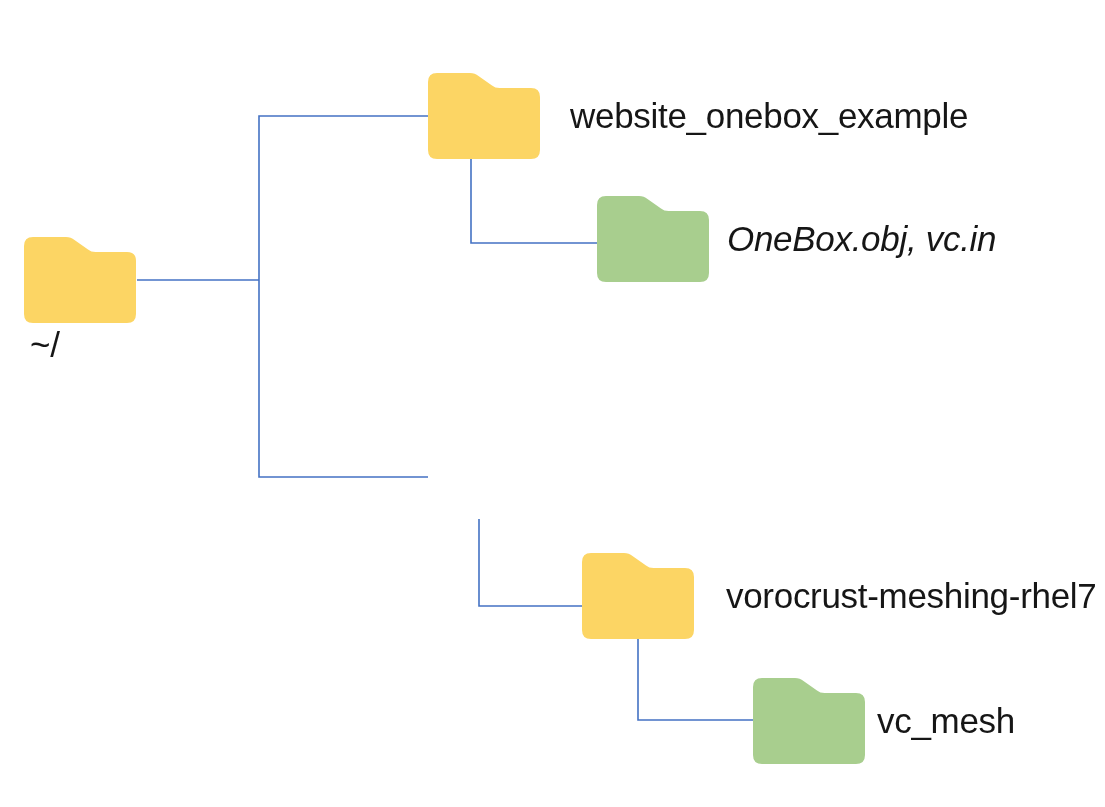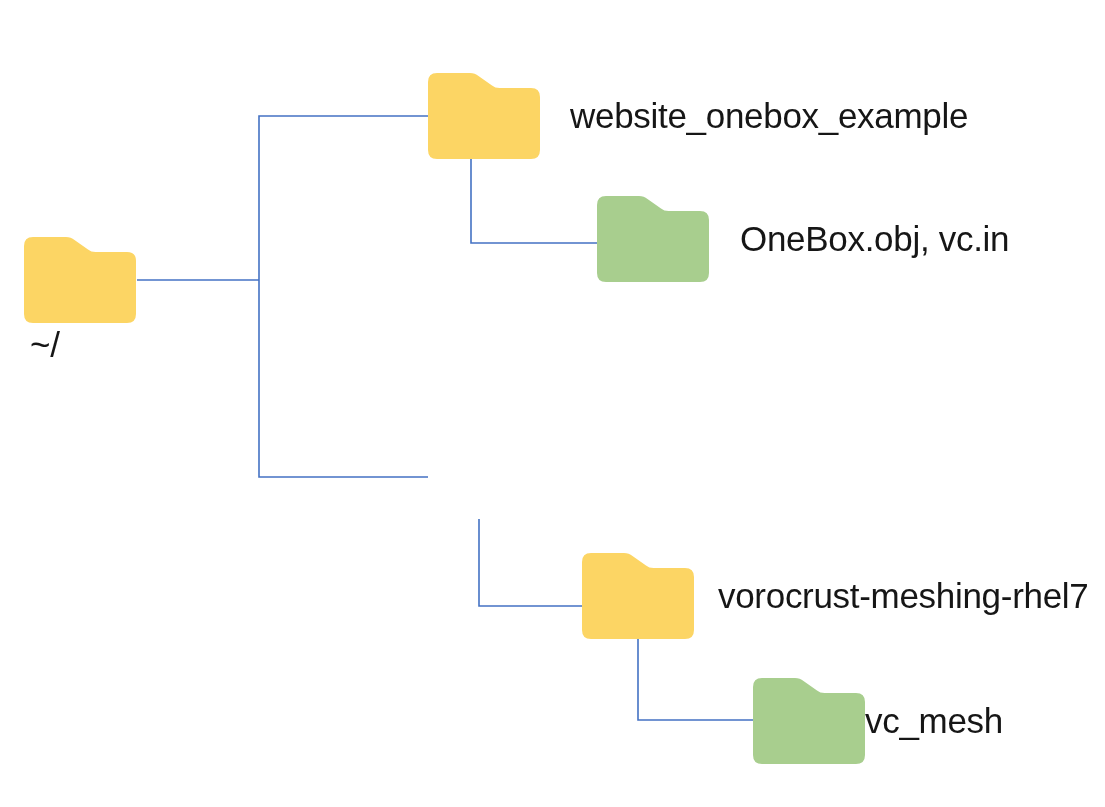--- a/index.html
+++ b/index.html
@@ -78,31 +78,31 @@
     <svg class="folder-svg" width="112" height="86" viewBox="0 0 112 86">
       <path d="M9 0 H42 Q47 0 50.5 3 L64 12.5 Q67 15 71.5 15 H103 Q112 15 112 24 V77 Q112 86 103 86 H9 Q0 86 0 77 V9 Q0 0 9 0 Z" fill="#FCD564"></path>
     </svg>
     <div class="label right" style="left:142px;">website_onebox_example</div>
   </div>
 
   <div class="node" style="left:597px; top:196px;">
     <svg class="folder-svg" width="112" height="86" viewBox="0 0 112 86">
       <path d="M9 0 H42 Q47 0 50.5 3 L64 12.5 Q67 15 71.5 15 H103 Q112 15 112 24 V77 Q112 86 103 86 H9 Q0 86 0 77 V9 Q0 0 9 0 Z" fill="#A8CE8E"></path>
     </svg>
-    <div class="label right" style="left:143px;">OneBox.obj, vc.in</div>
+    <div class="label right" style="left:130px;font-style:italic;">OneBox.obj, vc.in</div>
   </div>
 
 
   <div class="node" style="left:582px; top:553px;">
     <svg class="folder-svg" width="112" height="86" viewBox="0 0 112 86">
       <path d="M9 0 H42 Q47 0 50.5 3 L64 12.5 Q67 15 71.5 15 H103 Q112 15 112 24 V77 Q112 86 103 86 H9 Q0 86 0 77 V9 Q0 0 9 0 Z" fill="#FCD564"></path>
     </svg>
-    <div class="label right" style="left:136px;">vorocrust-meshing-rhel7</div>
+    <div class="label right" style="left:144px;">vorocrust-meshing-rhel7</div>
   </div>
 
   <div class="node" style="left:753px; top:678px;">
     <svg class="folder-svg" width="112" height="86" viewBox="0 0 112 86">
       <path d="M9 0 H42 Q47 0 50.5 3 L64 12.5 Q67 15 71.5 15 H103 Q112 15 112 24 V77 Q112 86 103 86 H9 Q0 86 0 77 V9 Q0 0 9 0 Z" fill="#A8CE8E"></path>
     </svg>
-    <div class="label right" style="left:112px;text-align:center;">vc_mesh</div>
+    <div class="label right" style="left:124px;text-align:center;">vc_mesh</div>
   </div>
 
 </div>
 
 </body></html>

